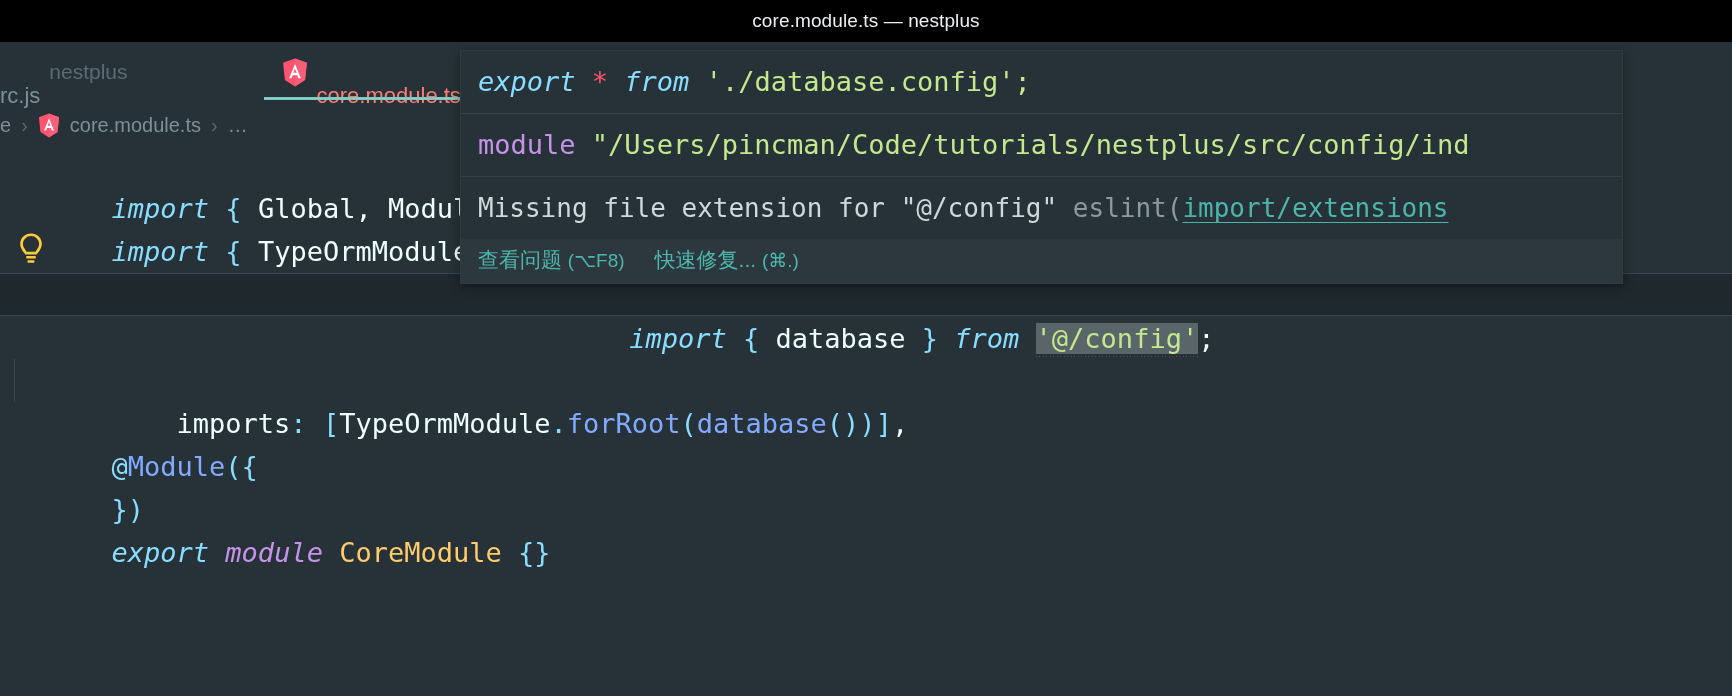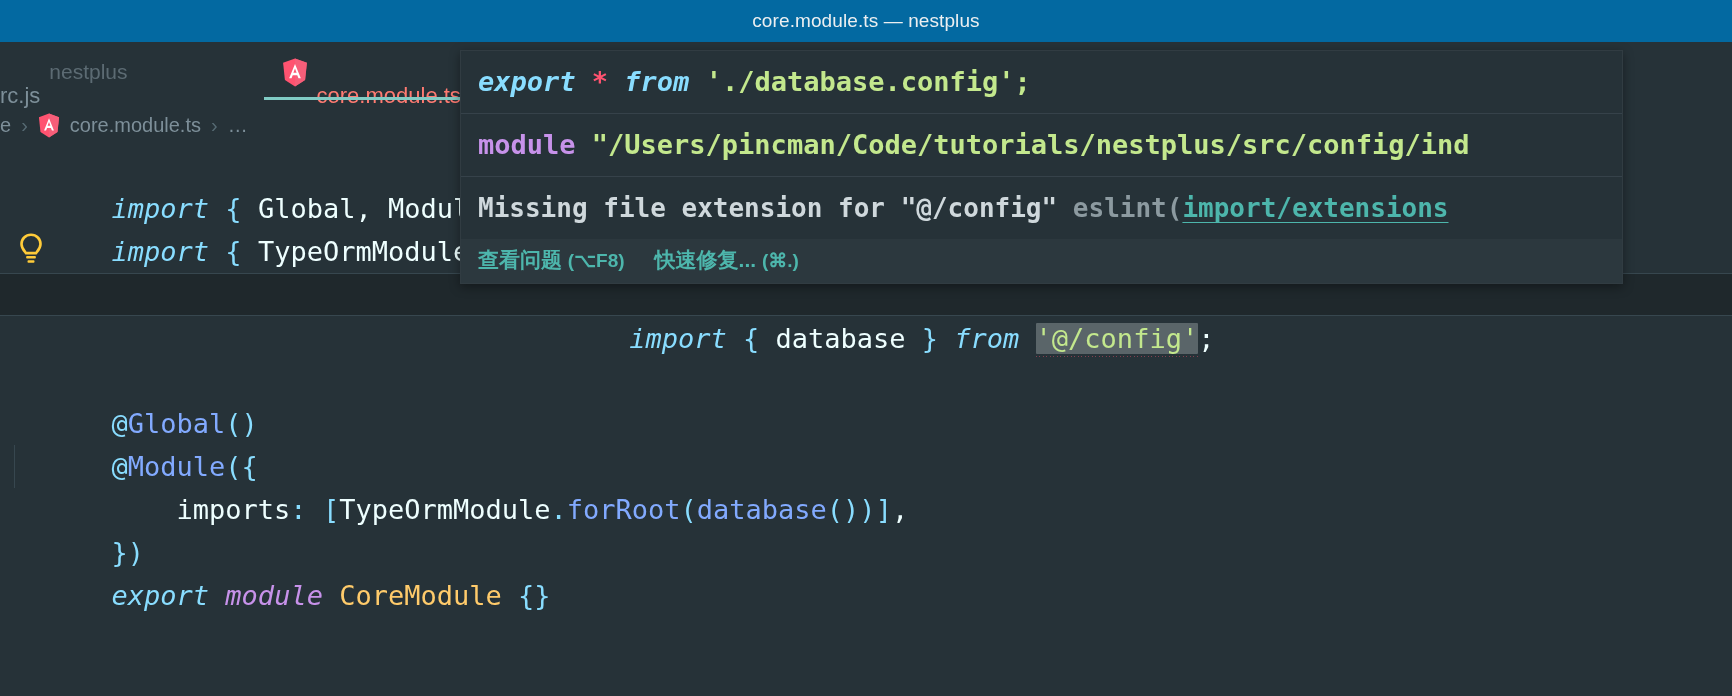--- a/index.html
+++ b/index.html
@@ -7,21 +7,21 @@
     width: 1732px; height: 696px;
     background: #263238;
     font-family: "DejaVu Sans Mono", monospace;
     overflow: hidden;
   }
   #app { position: relative; width: 1732px; height: 696px; background: #263238; }
 
   
   .titlebar {
     position: absolute; left: 0; top: 0; width: 1732px; height: 42px;
-    background: #0369a1;
+    background: #000000;
     display: flex; align-items: center; justify-content: center;
   }
   .titlebar-text {
     font-family: "Liberation Sans", sans-serif;
     font-size: 19px; color: #eceff1; letter-spacing: .1px;
   }
 
   
   .tabbar {
     position: absolute; left: 0; top: 44px; width: 1732px; height: 56px;
@@ -116,21 +116,20 @@
 
   
   .hover {
     position: absolute; left: 460px; top: 50px;
     width: 1163px;
     background: #263238;
     border: 1px solid #313c42;
     box-shadow: 0 3px 10px rgba(0,0,0,.38);
     overflow: hidden;
     z-index: 40;
-    font-weight: bold;
   }
   .hover-row {
     padding: 5px 16px 5px 17px;
     font-family: "DejaVu Sans Mono", monospace;
     font-size: 27px; line-height: 52px; white-space: nowrap;
     overflow: hidden;
   }
   .hover-sep { height: 1px; background: #36424a; }
   .hover-row.code { background: #263238; }
   .hover-row.sig  { background: #263238; }
@@ -220,30 +219,27 @@
         </svg>
       </span>
     </div>
 
     <div class="line hl" style="padding-left:14px;">
       <span class="kw">import</span><span class="punc"> </span><span class="brc">{</span><span class="id"> database </span><span class="brc">}</span><span class="punc"> </span><span class="kw">from</span><span class="punc"> </span><span class="sel"><span class="str">'@/config'</span><span class="squiggle"></span></span><span class="punc">;</span>
     </div>
 
     <div class="line">&nbsp;</div>
 
-    <div class="line">
-      <span class="at">@</span><span class="dec">Global</span><span class="brc">()</span>
+
+    <div class="line">
+      <span class="indent-guide"></span><span class="prop">    imports</span><span class="colon">:</span><span class="punc"> </span><span class="brc">[</span><span class="id">TypeOrmModule</span><span class="dot">.</span><span class="fn">forRoot</span><span class="brc">(</span><span class="fn">database</span><span class="brc">())]</span><span class="punc">,</span>
     </div>
 
     <div class="line">
       <span class="at">@</span><span class="dec">Module</span><span class="brc">({</span>
-    </div>
-
-    <div class="line">
-      <span class="indent-guide"></span><span class="prop">    imports</span><span class="colon">:</span><span class="punc"> </span><span class="brc">[</span><span class="id">TypeOrmModule</span><span class="dot">.</span><span class="fn">forRoot</span><span class="brc">(</span><span class="fn">database</span><span class="brc">())]</span><span class="punc">,</span>
     </div>
 
     <div class="line">
       <span class="brc">})</span>
     </div>
 
     <div class="line">
       <span class="kw">export</span><span class="punc"> </span><span class="clskw">module</span><span class="punc"> </span><span class="cls">CoreModule</span><span class="punc"> </span><span class="brc">{}</span>
     </div>
 

